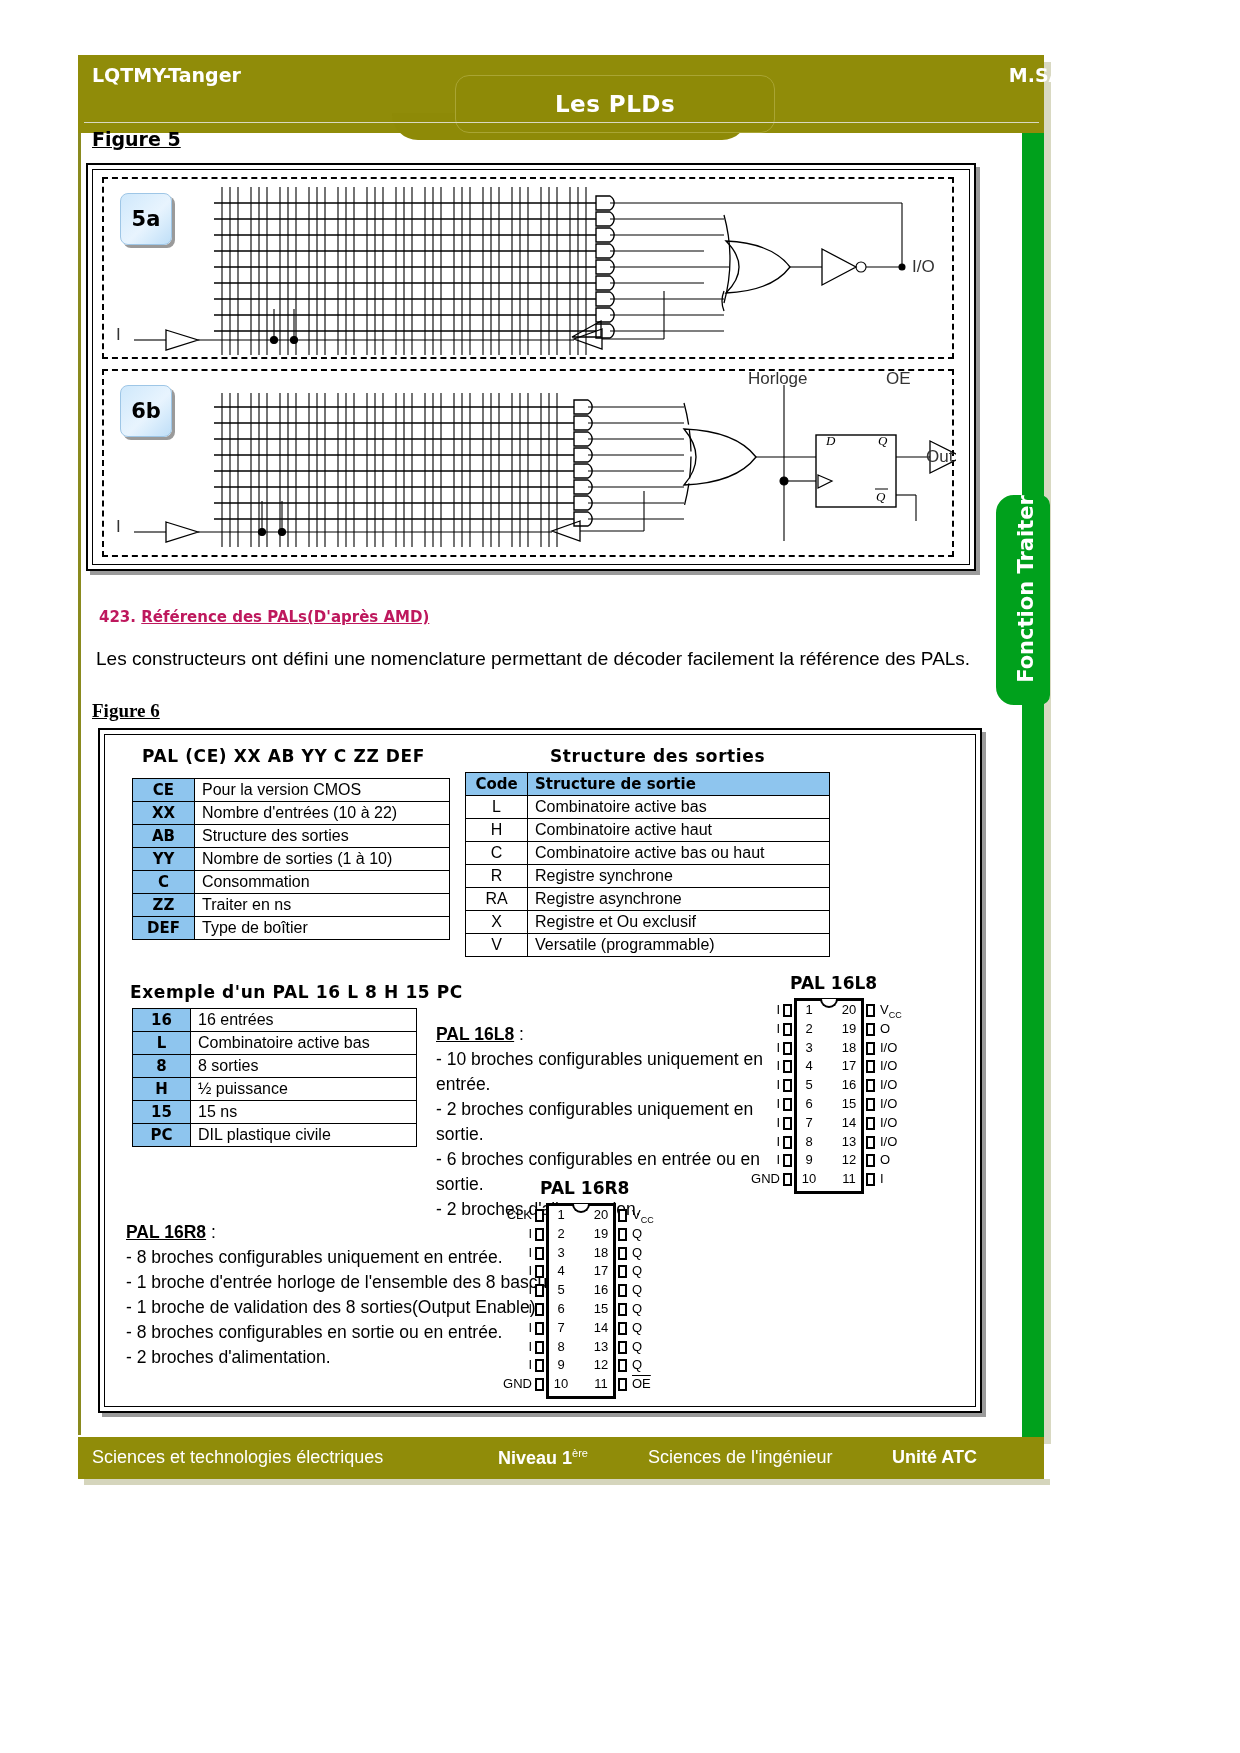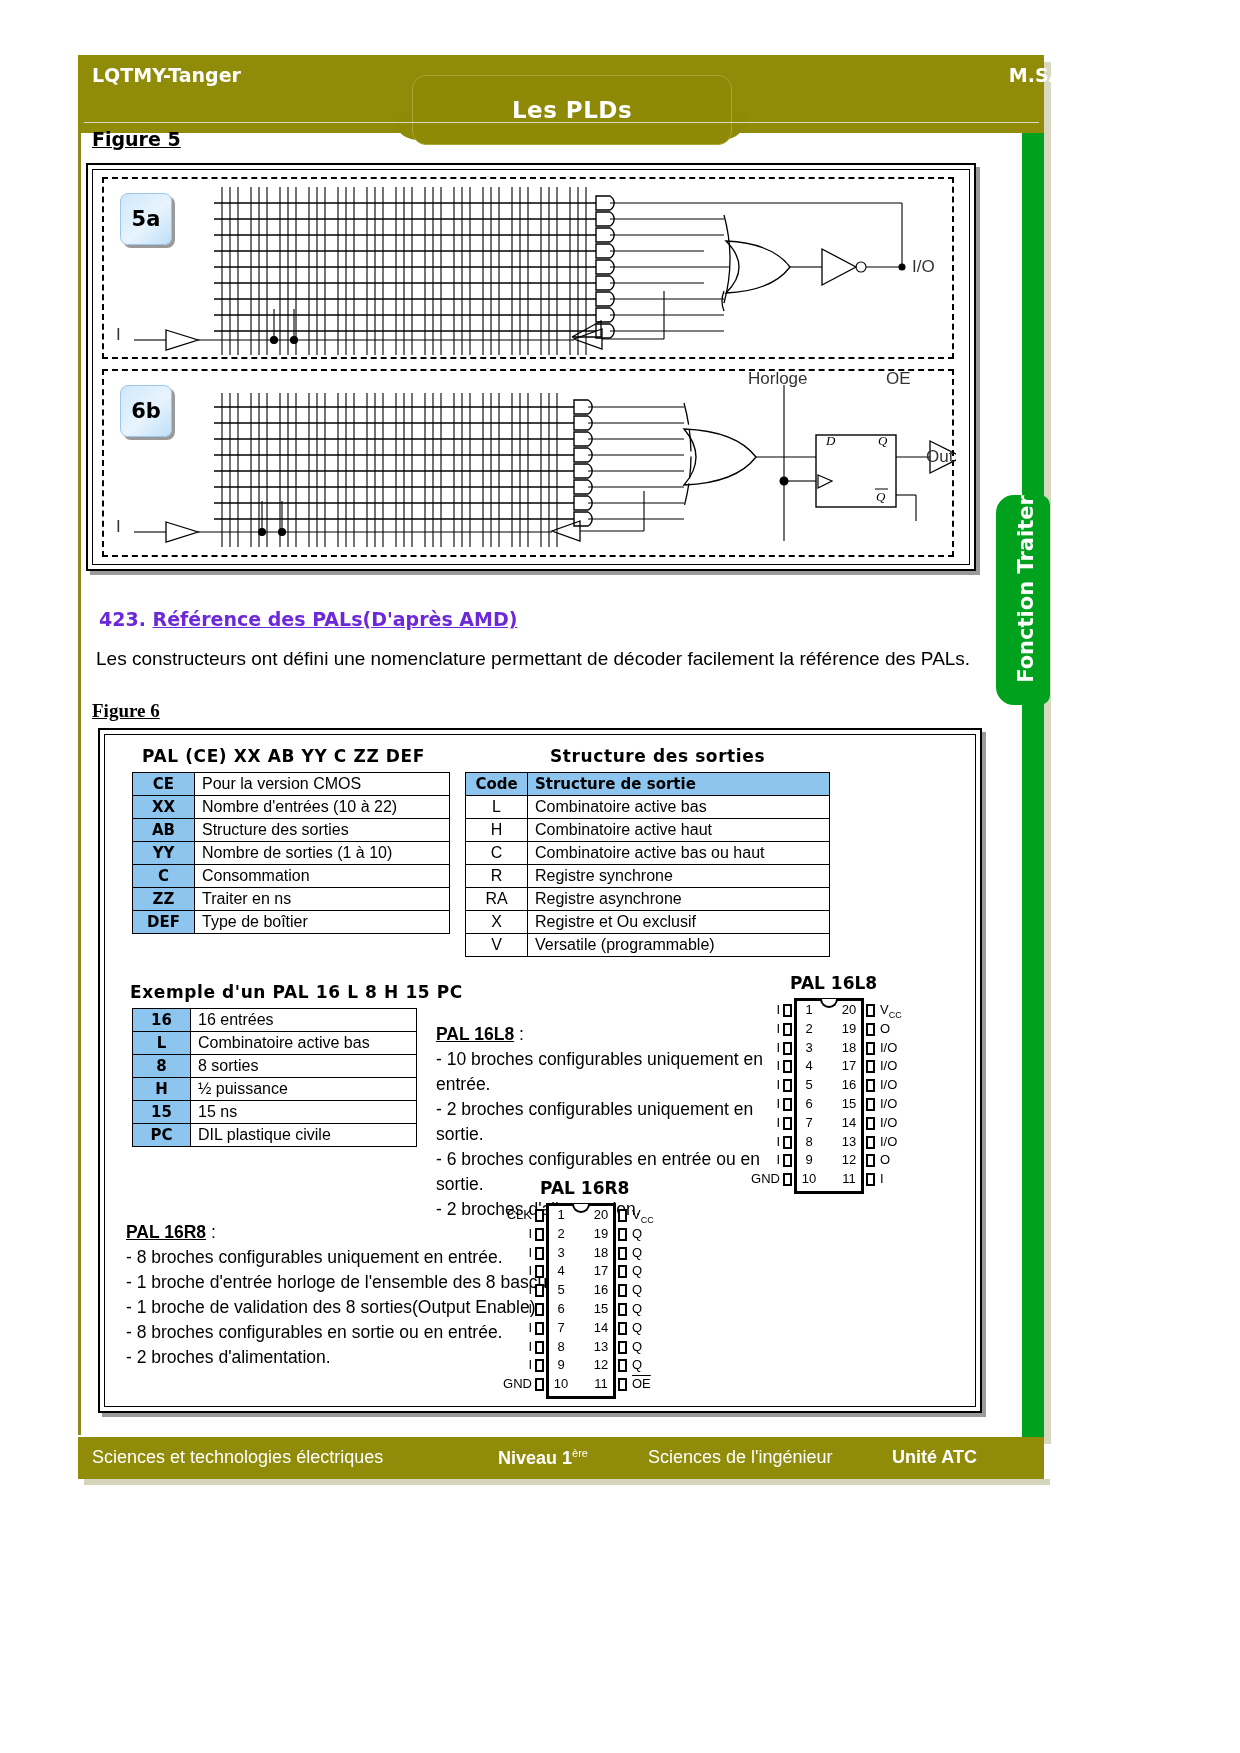--- a/index.html
+++ b/index.html
@@ -39,21 +39,21 @@
     position:absolute; left:78px; top:113px; width:420px; height:20px;
     background:#908c09;
     border-bottom-right-radius:22px;
   }
   .header-wing-r {
     position:absolute; left:700px; top:113px; width:344px; height:20px;
     background:#908c09;
     border-bottom-left-radius:22px;
   }
   .header-tab {
-    position:absolute; left:412px; top:75px; width:320px; height:70px;
+    position:absolute; left:455px; top:75px; width:320px; height:58px;
     background:#8e8a07;
     border:1px solid #a9a534;
     border-radius:14px;
     display:flex; align-items:center; justify-content:center;
   }
   .header-tab-inner {
     position:absolute; left:392px; top:113px; width:356px; height:27px;
     background:#8e8a07; border-bottom-left-radius:26px; border-bottom-right-radius:26px;
   }
   .header-tab-label {
@@ -98,21 +98,21 @@
   
   .fig-caption {
     position:absolute;
     font-family:"DejaVu Sans", sans-serif;
     font-size:19px; font-weight:bold; color:#000;
     text-decoration:underline;
   }
   .sec-title {
     position:absolute;
     font-family:"DejaVu Sans", sans-serif;
-    font-size:19px; font-weight:bold; color:#6d28d9;
+    font-size:15px; font-weight:bold; color:#be185d;
     white-space:nowrap;
   }
   .sec-title u { text-decoration:underline; }
   .body-par {
     position:absolute;
     font-family:"Liberation Sans", sans-serif;
     font-size:19px; color:#000; line-height:30px;
   }
 
   
@@ -513,21 +513,21 @@
     <u>Référence des PALs(D'après AMD)</u>
   </div>
   <div class="body-par" style="left:96px; top:644px; width:880px;">Les constructeurs ont défini une nomenclature permettant de décoder facilement la référence des PALs.</div>
 
   <div class="fig-caption" style="left:92px; top:700px;font-family:Liberation Serif, serif;">Figure 6</div>
 
   <div class="fig6-box">
     <div class="fig6-inner"></div>
 
     <div class="tbl-title" style="left:42px; top:16px;">PAL (CE) XX AB YY C ZZ  DEF</div>
-    <table class="pal-tbl" style="left:32px; top:42px; width:318px;">
+    <table class="pal-tbl" style="left:32px; top:48px; width:318px;">
       <tbody>
         <tr>
           <td class="code" style="width:62px;">CE</td>
           <td>Pour la version CMOS</td>
         </tr>
         <tr>
           <td class="code">XX</td>
           <td>Nombre d'entrées (10 à 22)</td>
         </tr>
         <tr>

